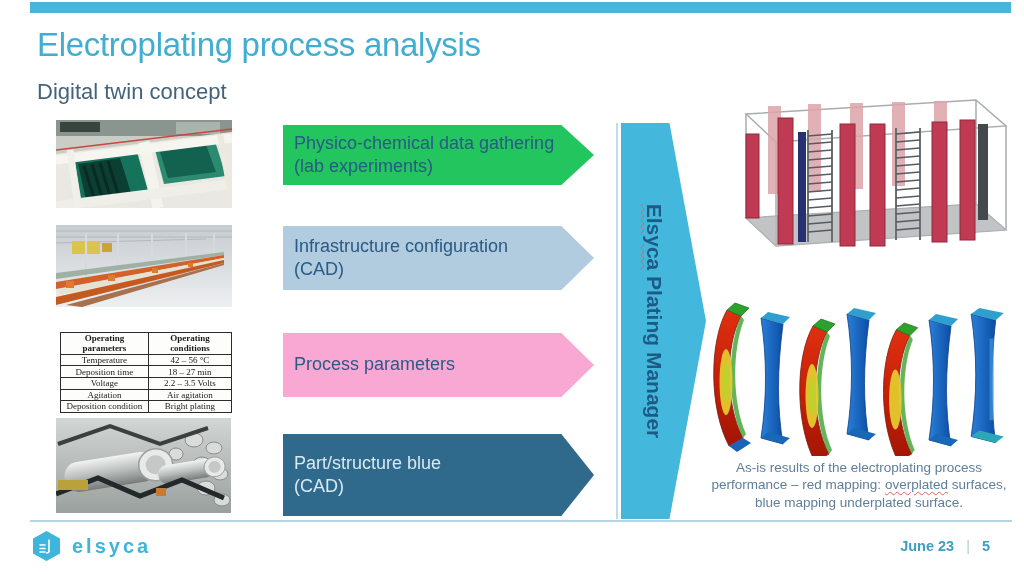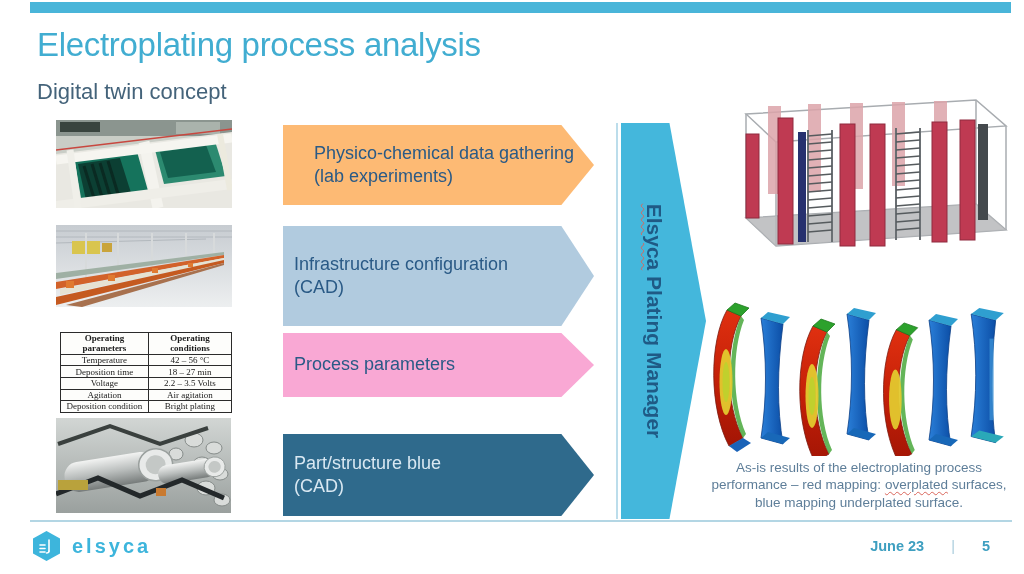--- a/index.html
+++ b/index.html
@@ -21,22 +21,22 @@
   .tablewrap{left:60px;top:332px;width:172px;height:81px;background:#fdfdfb;}
   table.params{width:100%;height:100%;border-collapse:collapse;font-family:"Liberation Serif",serif;
                font-size:9px;color:#1a1a1a;}
   table.params th,table.params td{border:1px solid #2b2b2b;text-align:center;padding:0 2px;line-height:1.15;}
   table.params th{font-weight:bold;}
 
   
   .arrow{left:283px;width:311px;display:flex;align-items:center;padding-left:11px;box-sizing:border-box;
          clip-path:polygon(0 0,89.5% 0,100% 50%,89.5% 100%,0 100%);
          font-size:18px;line-height:1.3;color:#2A5A86;white-space:pre-line;font-weight:500;}
-  .arrow1{top:125px;height:80px;background:#fdba74;justify-content:center;}
-  .arrow2{top:226px;height:100px;background:#B1CBDF;}
+  .arrow1{top:125px;height:60px;background:#22c55e;}
+  .arrow2{top:226px;height:64px;background:#B1CBDF;}
   .arrow3{top:333px;height:64px;background:#f9a8d4;}
   .arrow4{top:434px;height:82px;background:#2F6A8C;color:#D9E8F2;}
 
   .vline{left:616px;top:123px;width:2px;height:396px;background:#BCDDEB;}
 
   
   .pentagon{left:621px;top:123px;width:85px;height:396px;background:#44B7DC;
             clip-path:polygon(0 0,57% 0,100% 50%,57% 100%,0 100%);}
   .pentagon .pm-label{position:absolute;left:39%;top:50%;width:396px;height:85px;
             transform:translate(-50%,-50%) rotate(90deg);
@@ -50,21 +50,21 @@
   .cap{color:#5E7E99;font-size:13.5px;line-height:1.28;text-align:center;font-weight:500;}
   .cap1{left:703px;top:262px;width:314px;}
   .sim{left:705px;top:300px;}
   .cap2{left:698px;top:459px;width:322px;text-align:center;}
 
   
   .footline{left:30px;top:520px;width:982px;height:2px;background:#B3D6E4;}
   .hex{left:33px;top:531px;width:27px;height:30px;background:#3DB5DC;
        clip-path:polygon(50% 0,100% 25%,100% 75%,50% 100%,0 75%,0 25%);}
   .wordmark{left:72px;top:535px;font-size:20px;color:#3DB5DC;font-weight:600;letter-spacing:3px;}
-  .footright{right:34px;top:538px;display:flex;align-items:center;gap:27px;
+  .footright{right:34px;top:538px;display:flex;align-items:center;gap:12px;
              font-size:14.5px;color:#3E9FC0;font-weight:600;}
   .footsep{color:#A9CCDC;font-weight:400;}
 </style>
 </head>
 <body>
 
 <div class="slide">
 
   <div class="abs topbar"></div>
   <div class="abs subtitle">Digital twin concept</div>

